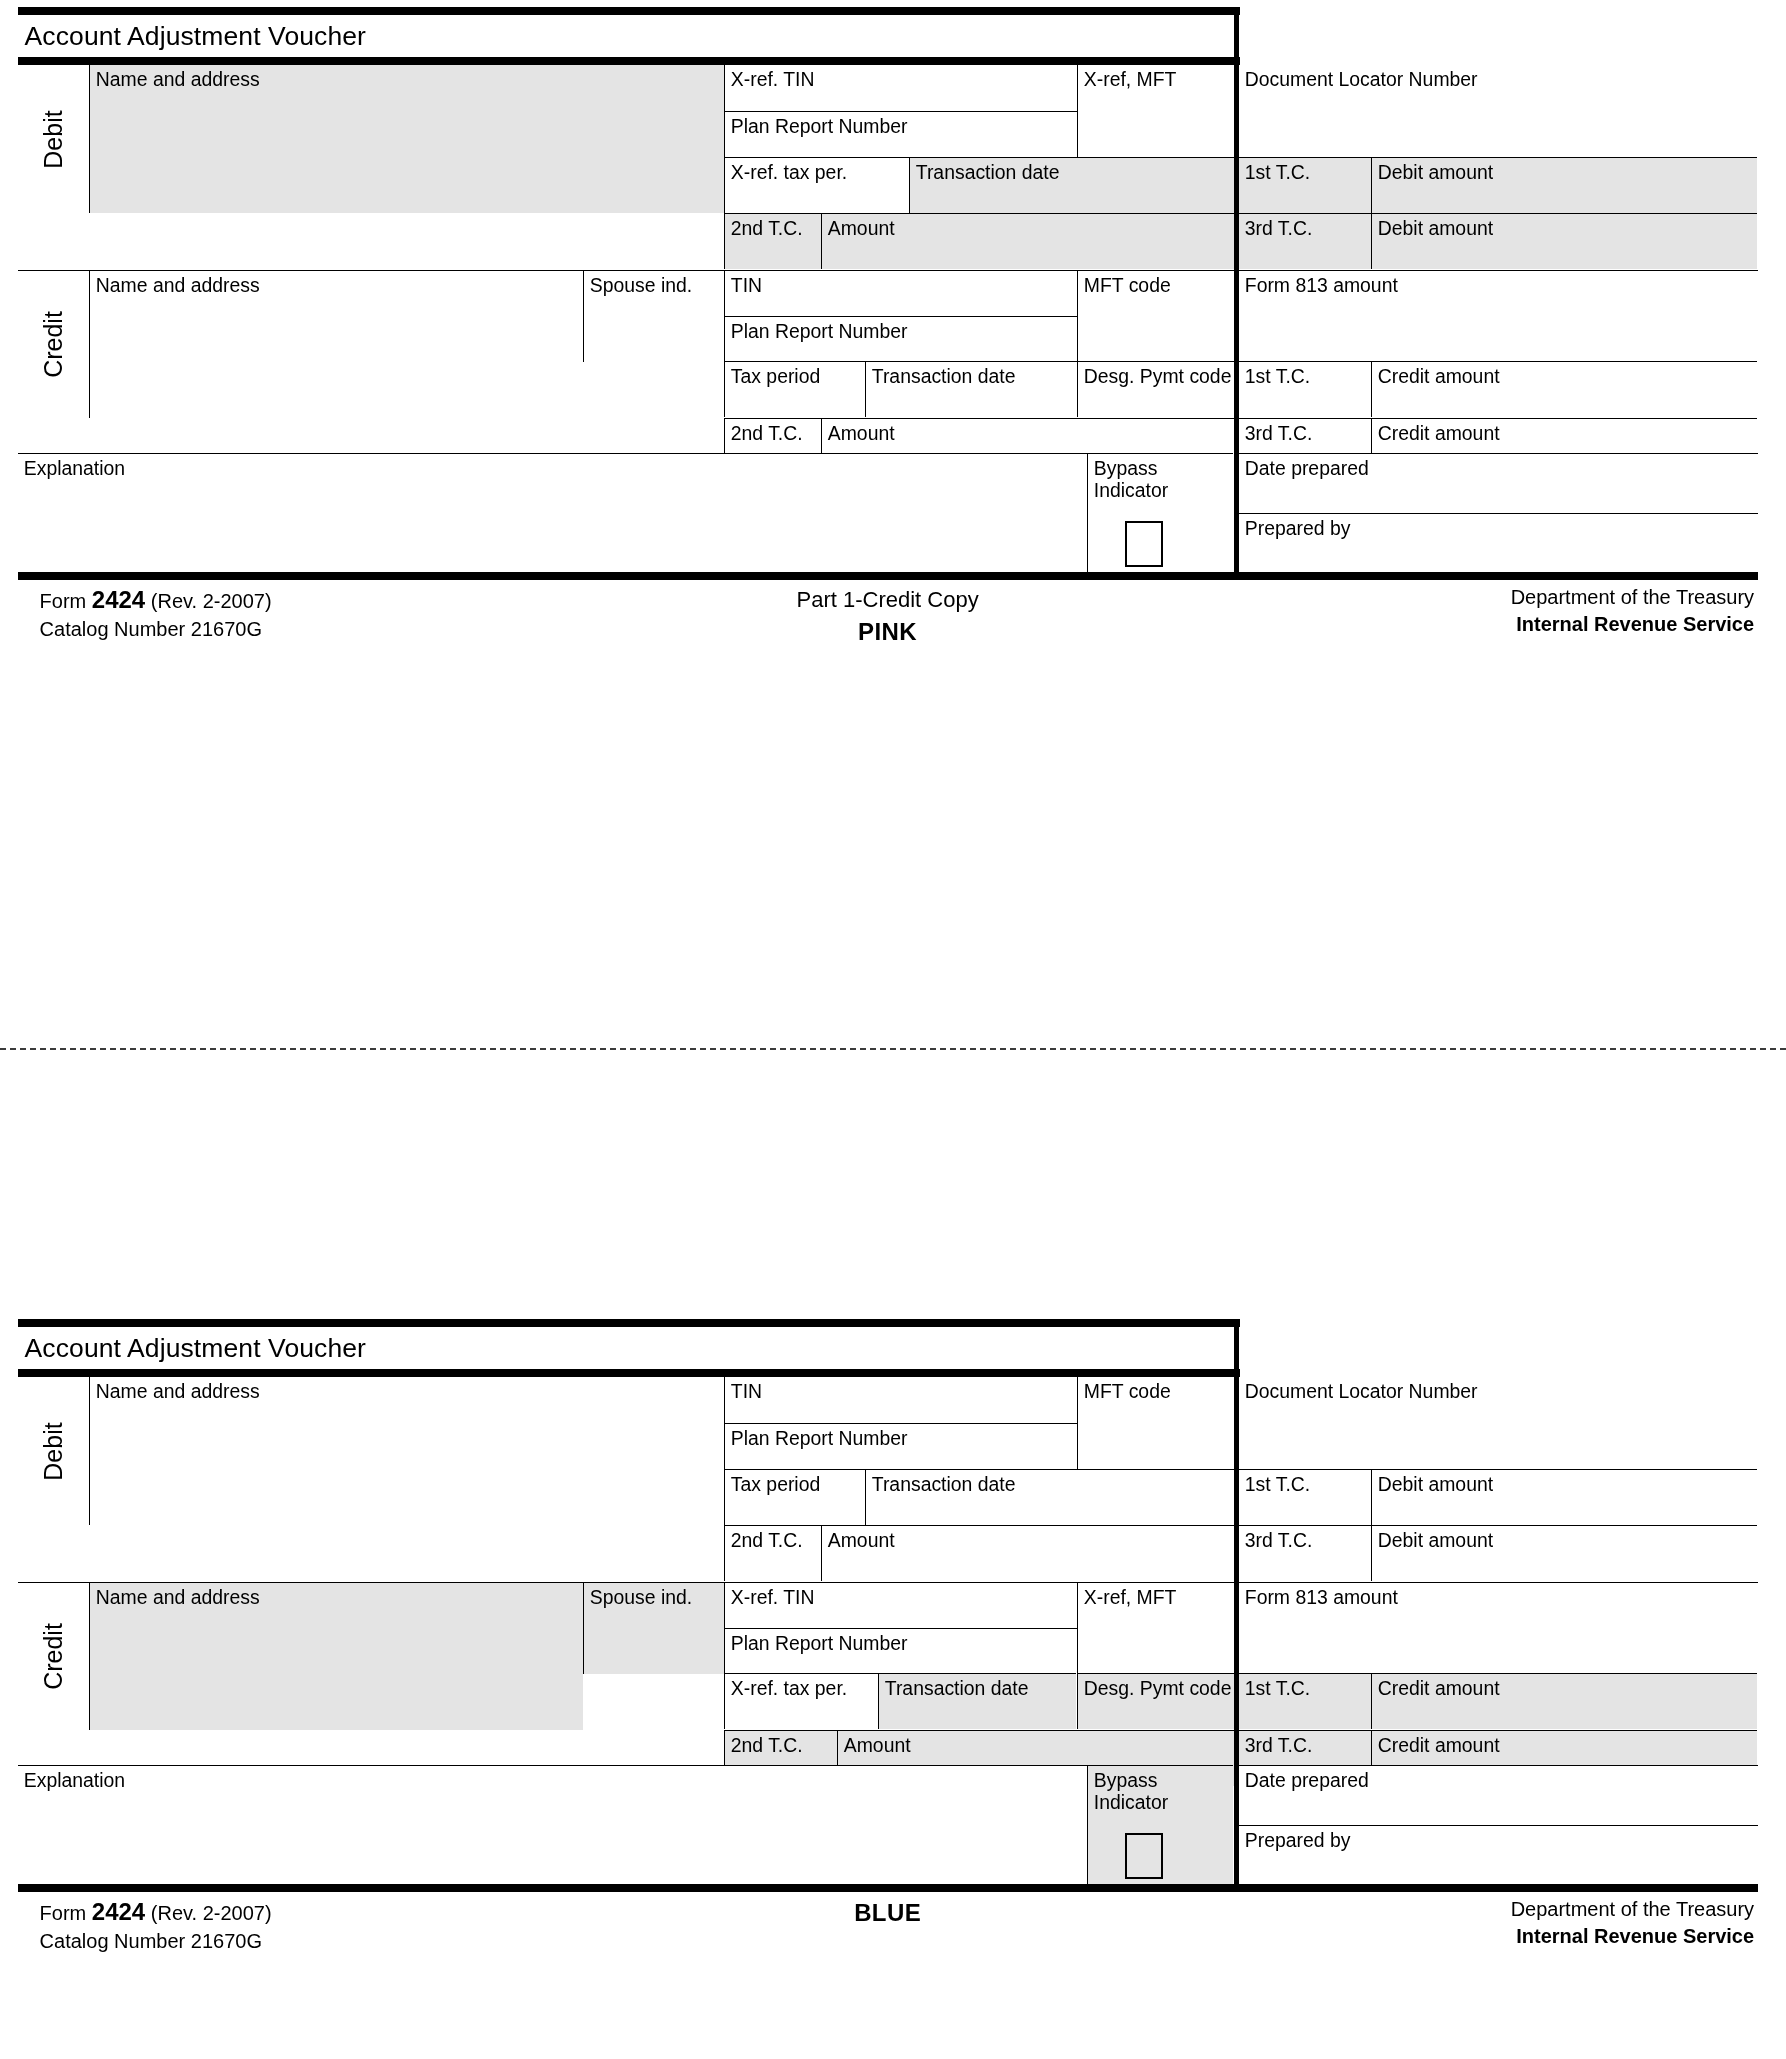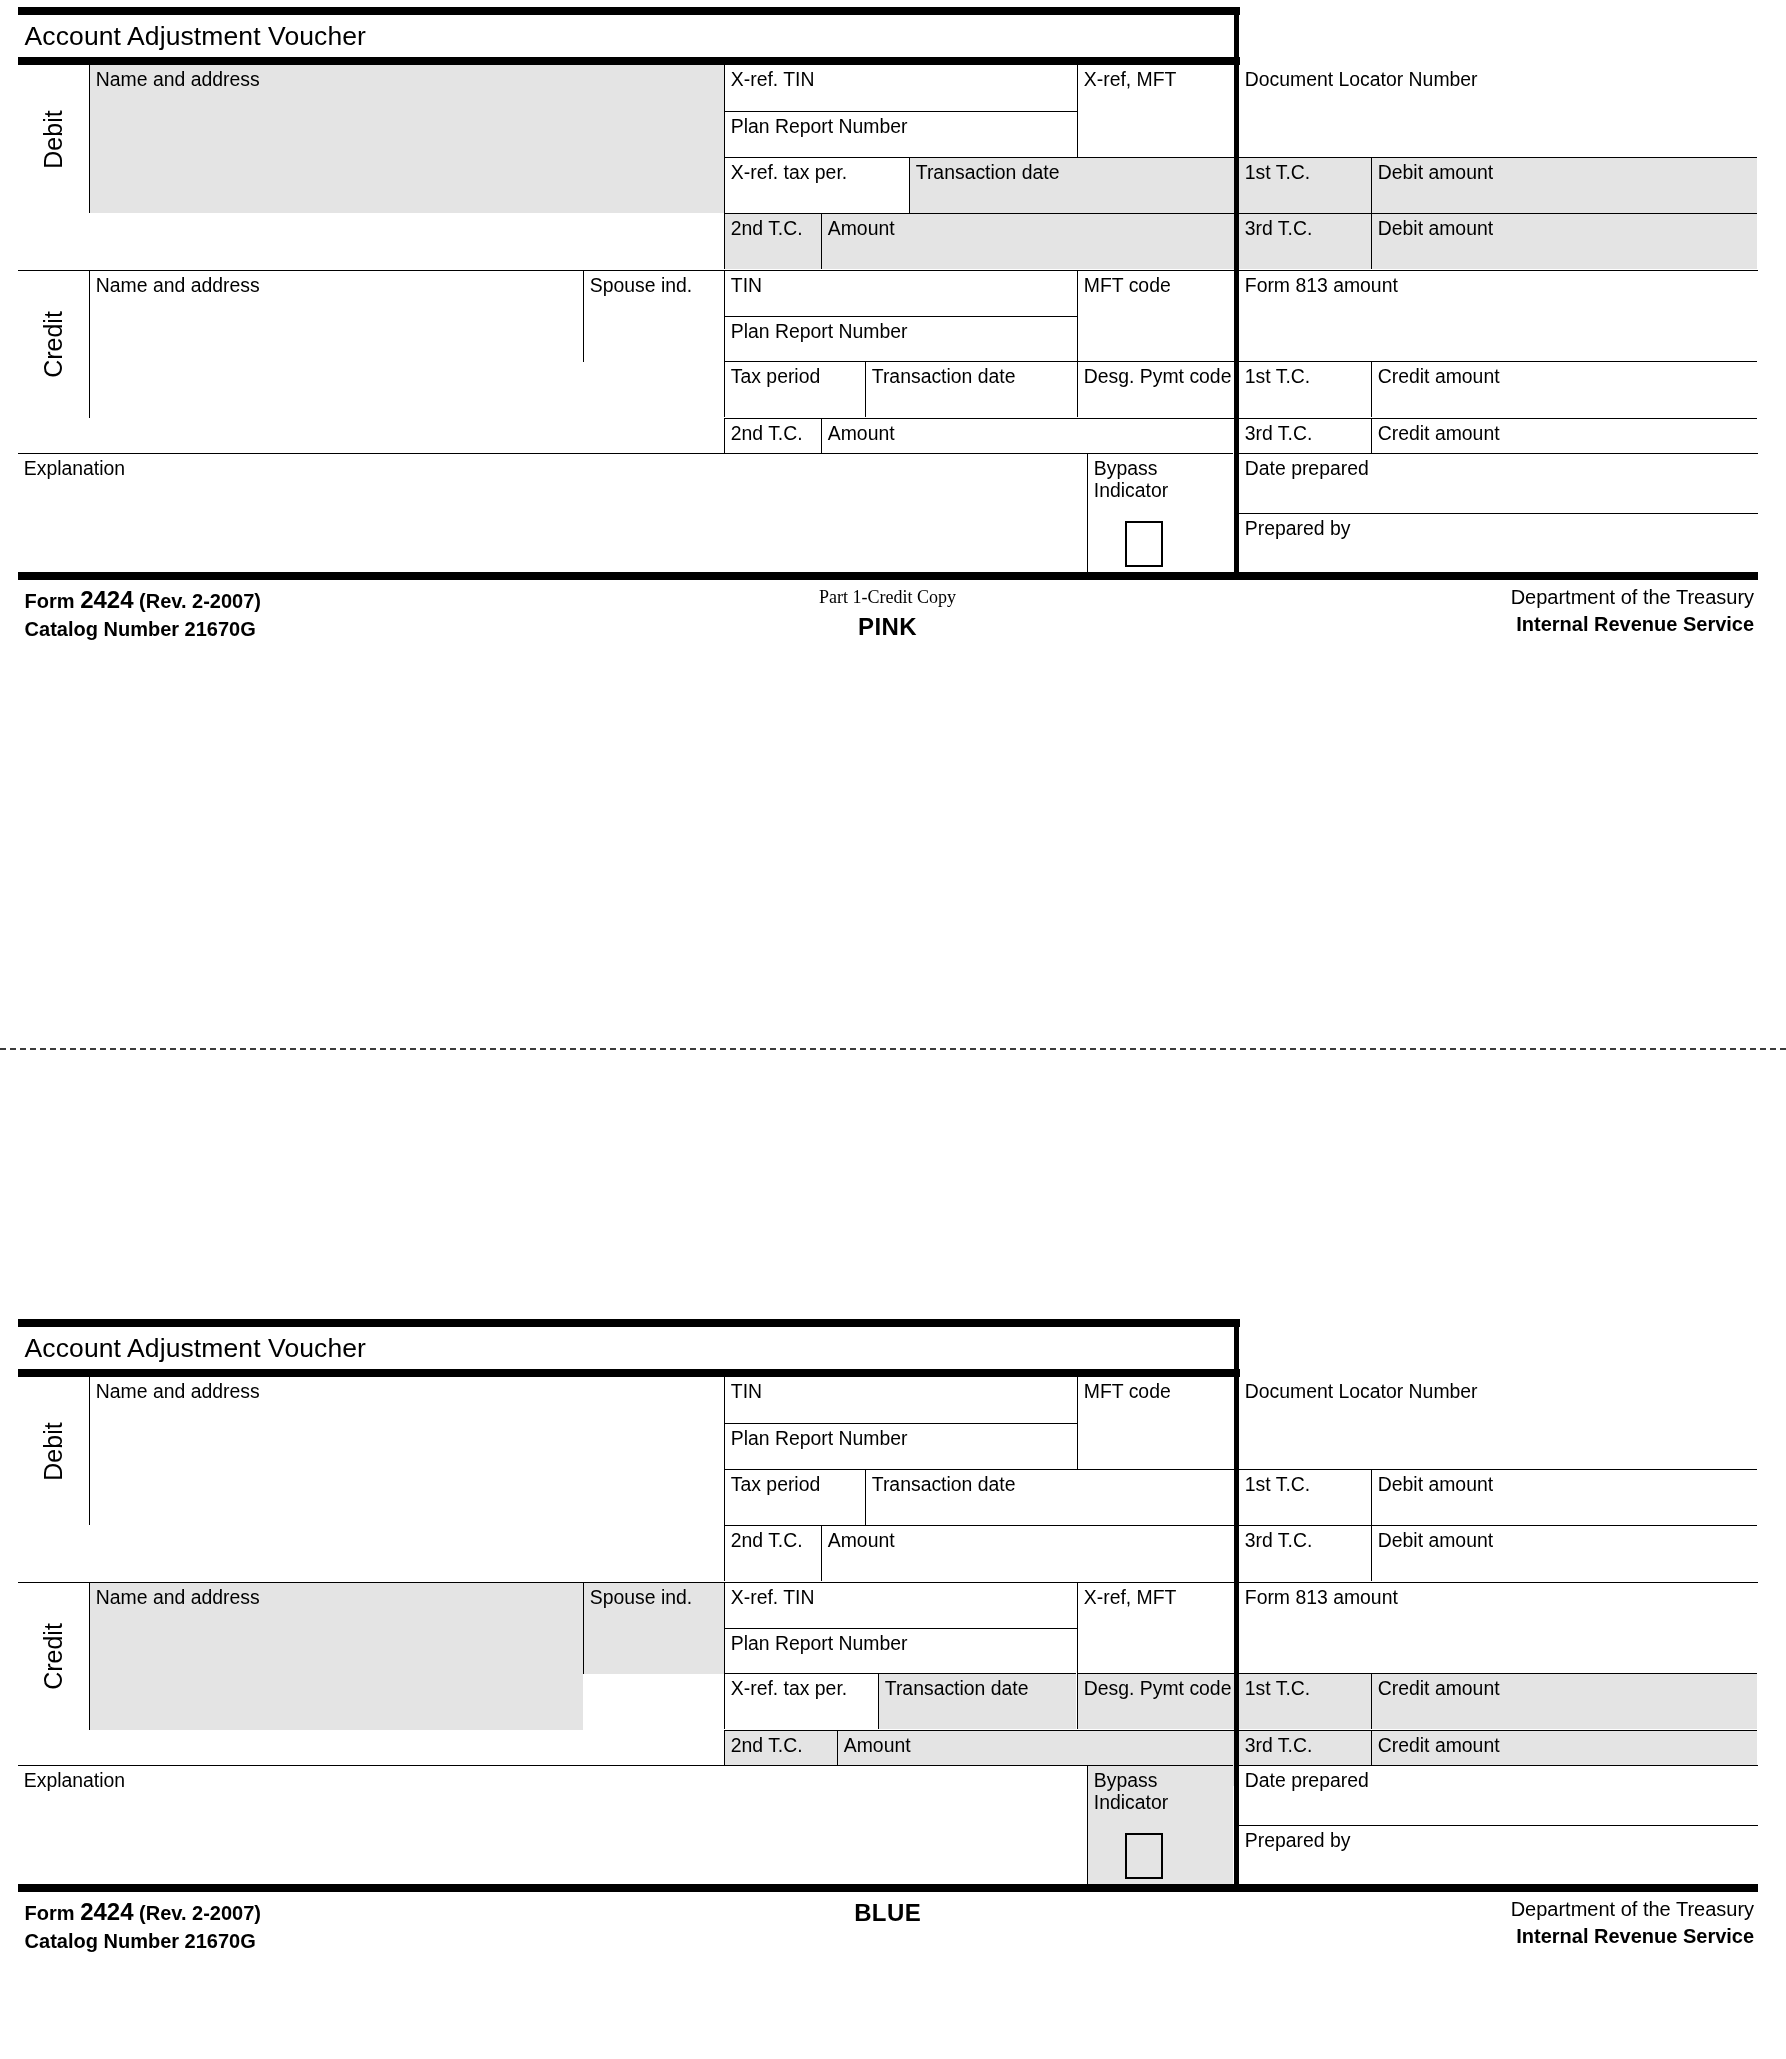--- a/index.html
+++ b/index.html
@@ -58,24 +58,24 @@
   .vdiv{position:absolute;width:5.3px;background:#000;}
 
   
   .bybox{
     position:absolute;width:34px;height:42px;
     border:2.6px solid #000;background:#fff;
   }
 
   
   .footer{position:absolute;width:1740px;height:71px;font-size:20px;}
-  .f-left{position:absolute;left:7px;top:3.5px;line-height:1.35;font-weight:bold;}
+  .f-left{position:absolute;left:22px;top:3.5px;line-height:1.35;}
   .f-left b{font-size:24px;}
   .f-mid{position:absolute;left:0;right:0;top:3.5px;text-align:center;line-height:1.45;}
-  .f-mid .copy{font-size:18px;font-family:Liberation Serif, serif;}
+  .f-mid .copy{font-size:22px;}
   .f-mid .color{font-size:24px;font-weight:bold;letter-spacing:0.4px;}
   .f-right{position:absolute;right:3.5px;top:3.5px;text-align:right;line-height:1.35;}
   .f-right .bold{font-weight:bold;}
 
   
   .dashsep{
     position:absolute;left:0;top:1048px;width:1786px;
     border-top:2.6px dashed #3b3b3b;
   }
 </style>

